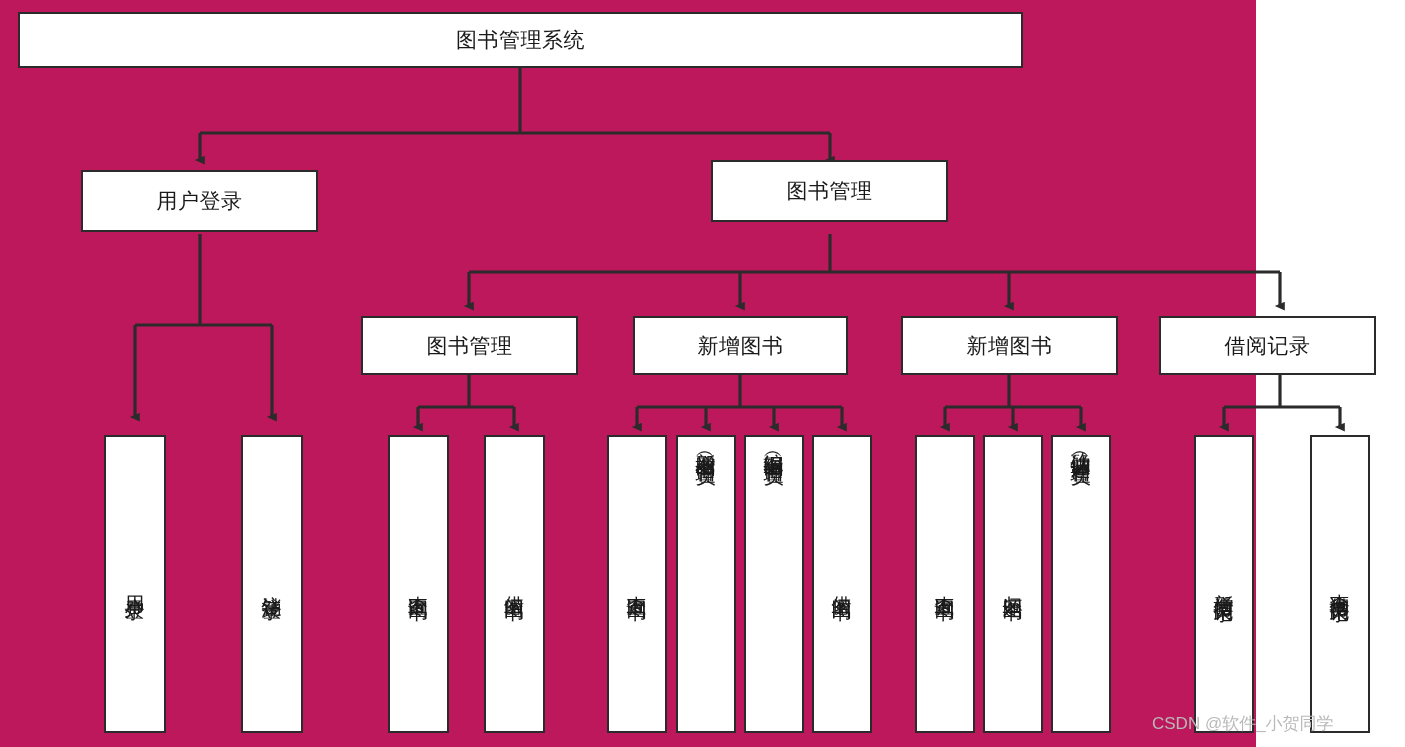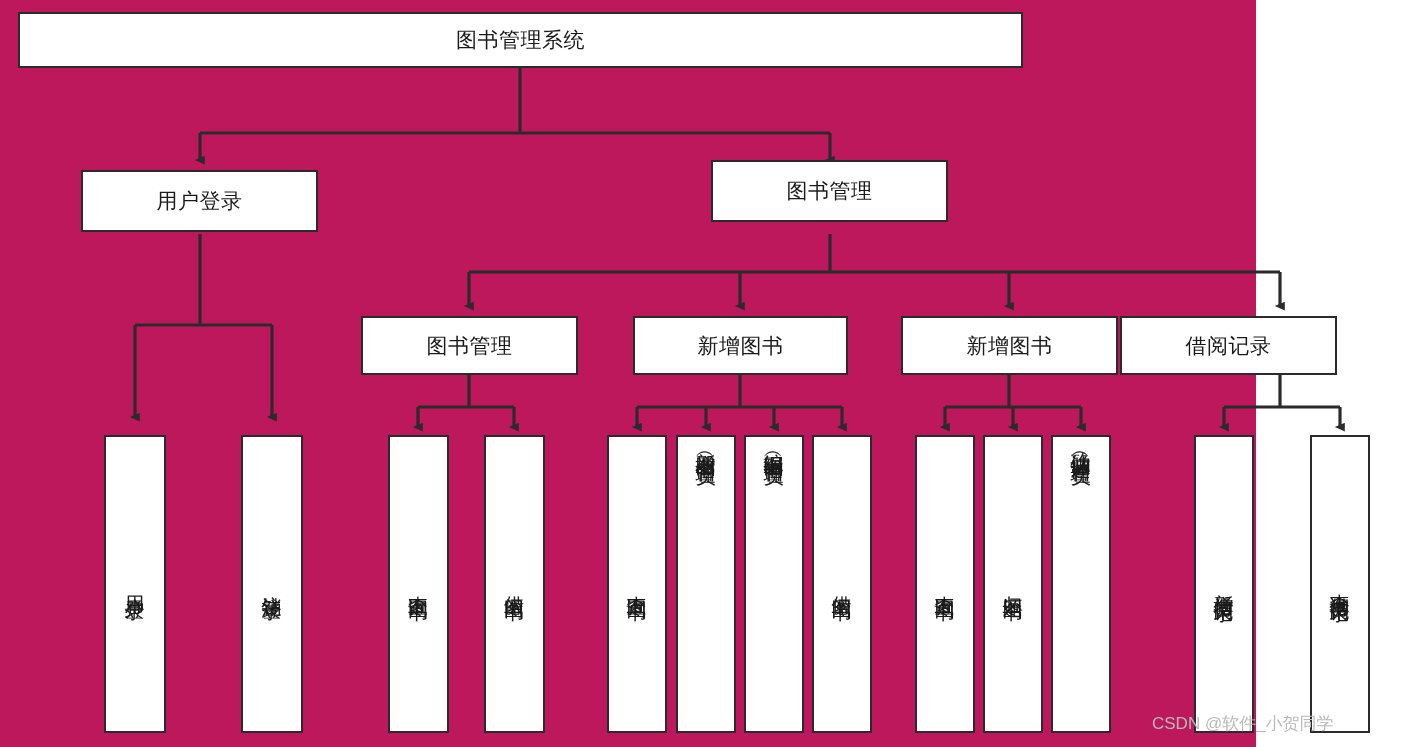--- a/index.html
+++ b/index.html
@@ -148,21 +148,21 @@
 
   <div class="node-box horiz-node" style="left:361px; top:316px; width:217px; height:59px;">
     <span class="node-label">图书管理</span>
   </div>
   <div class="node-box horiz-node" style="left:633px; top:316px; width:215px; height:59px;">
     <span class="node-label">新增图书</span>
   </div>
   <div class="node-box horiz-node" style="left:901px; top:316px; width:217px; height:59px;">
     <span class="node-label">新增图书</span>
   </div>
-  <div class="node-box horiz-node" style="left:1120px; top:316px; width:217px; height:59px;">
+  <div class="node-box horiz-node" style="left:1159px; top:316px; width:217px; height:59px;">
     <span class="node-label">借阅记录</span>
   </div>
 
   <div class="node-box vert-node vnode-center" style="left:104px; top:435px; width:62px; height:298px;">
     <span class="node-label">用户登录</span>
   </div>
   <div class="node-box vert-node vnode-center" style="left:241px; top:435px; width:62px; height:298px;">
     <span class="node-label">注销登录</span>
   </div>
 

